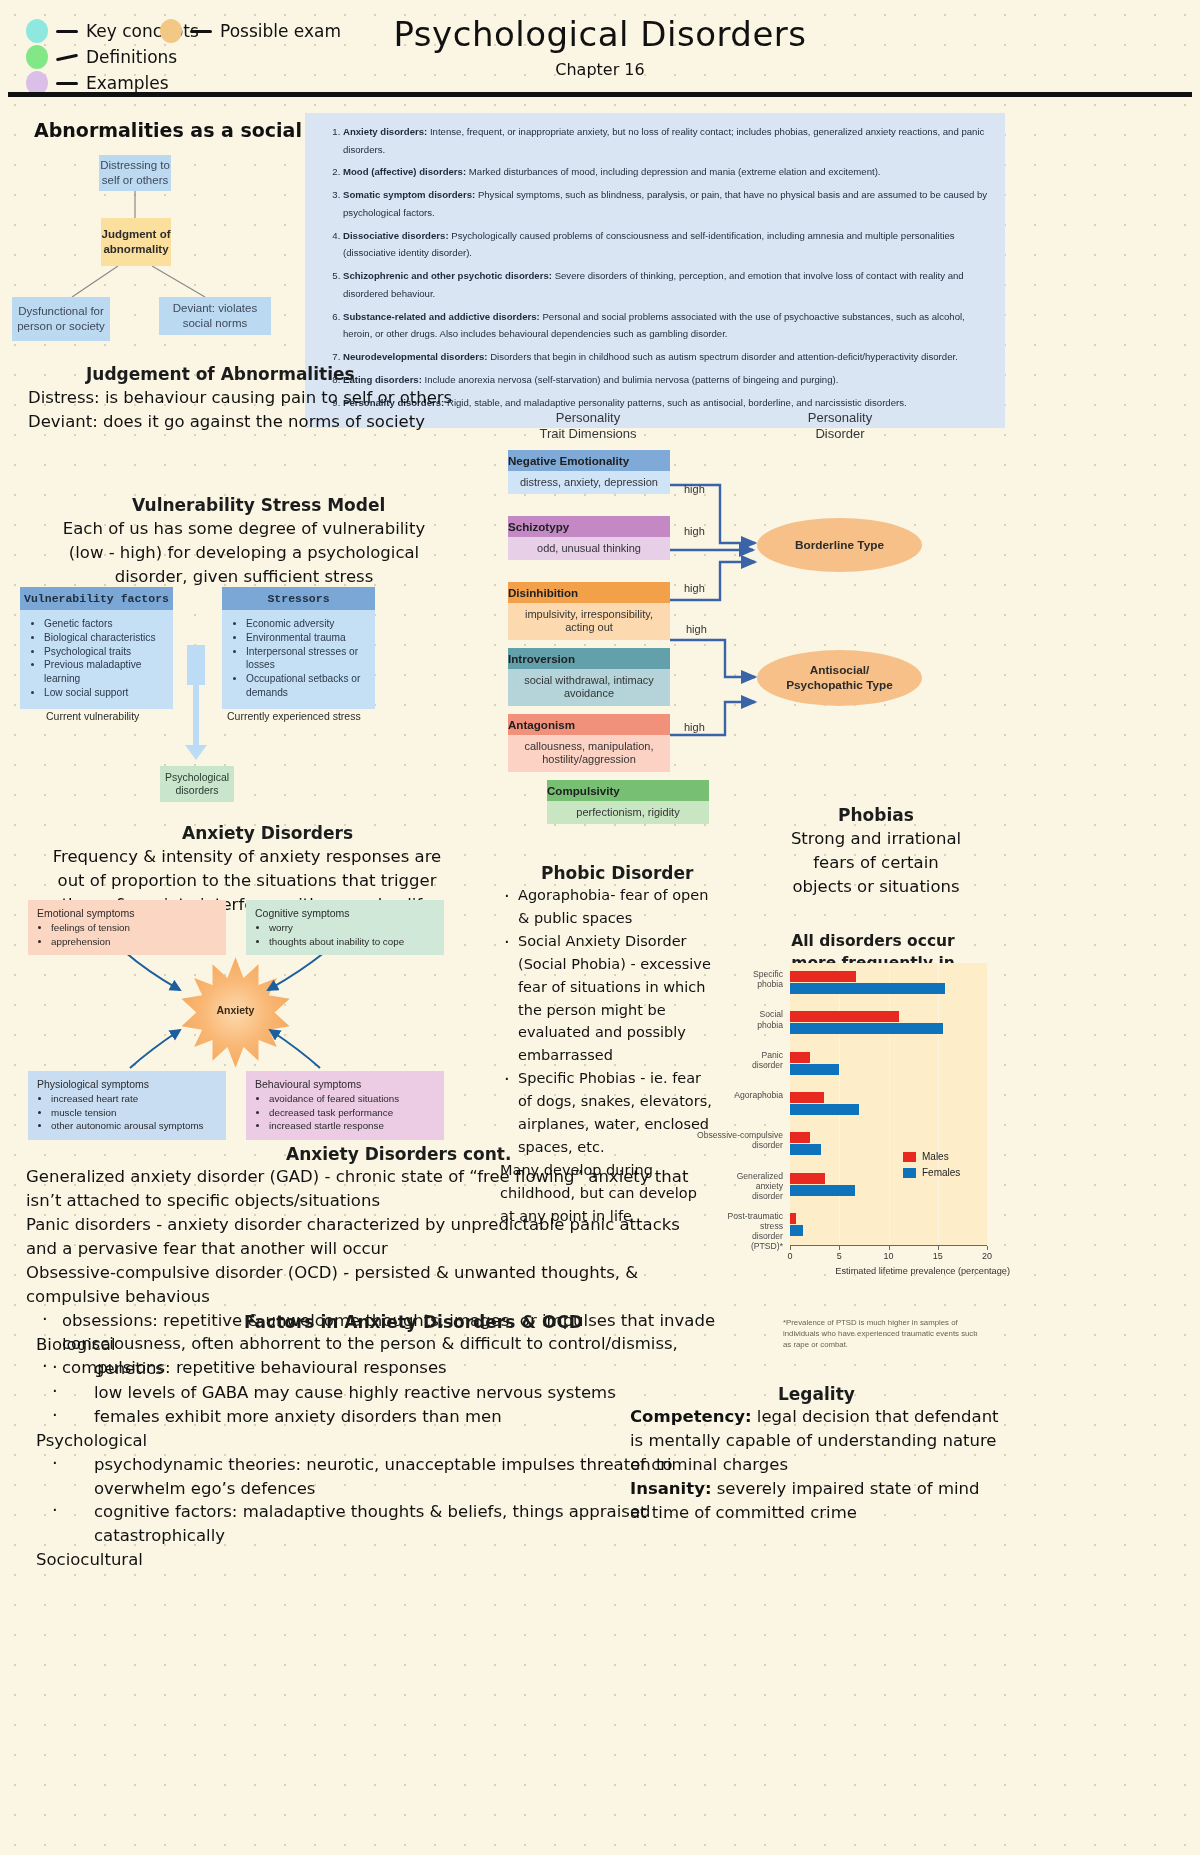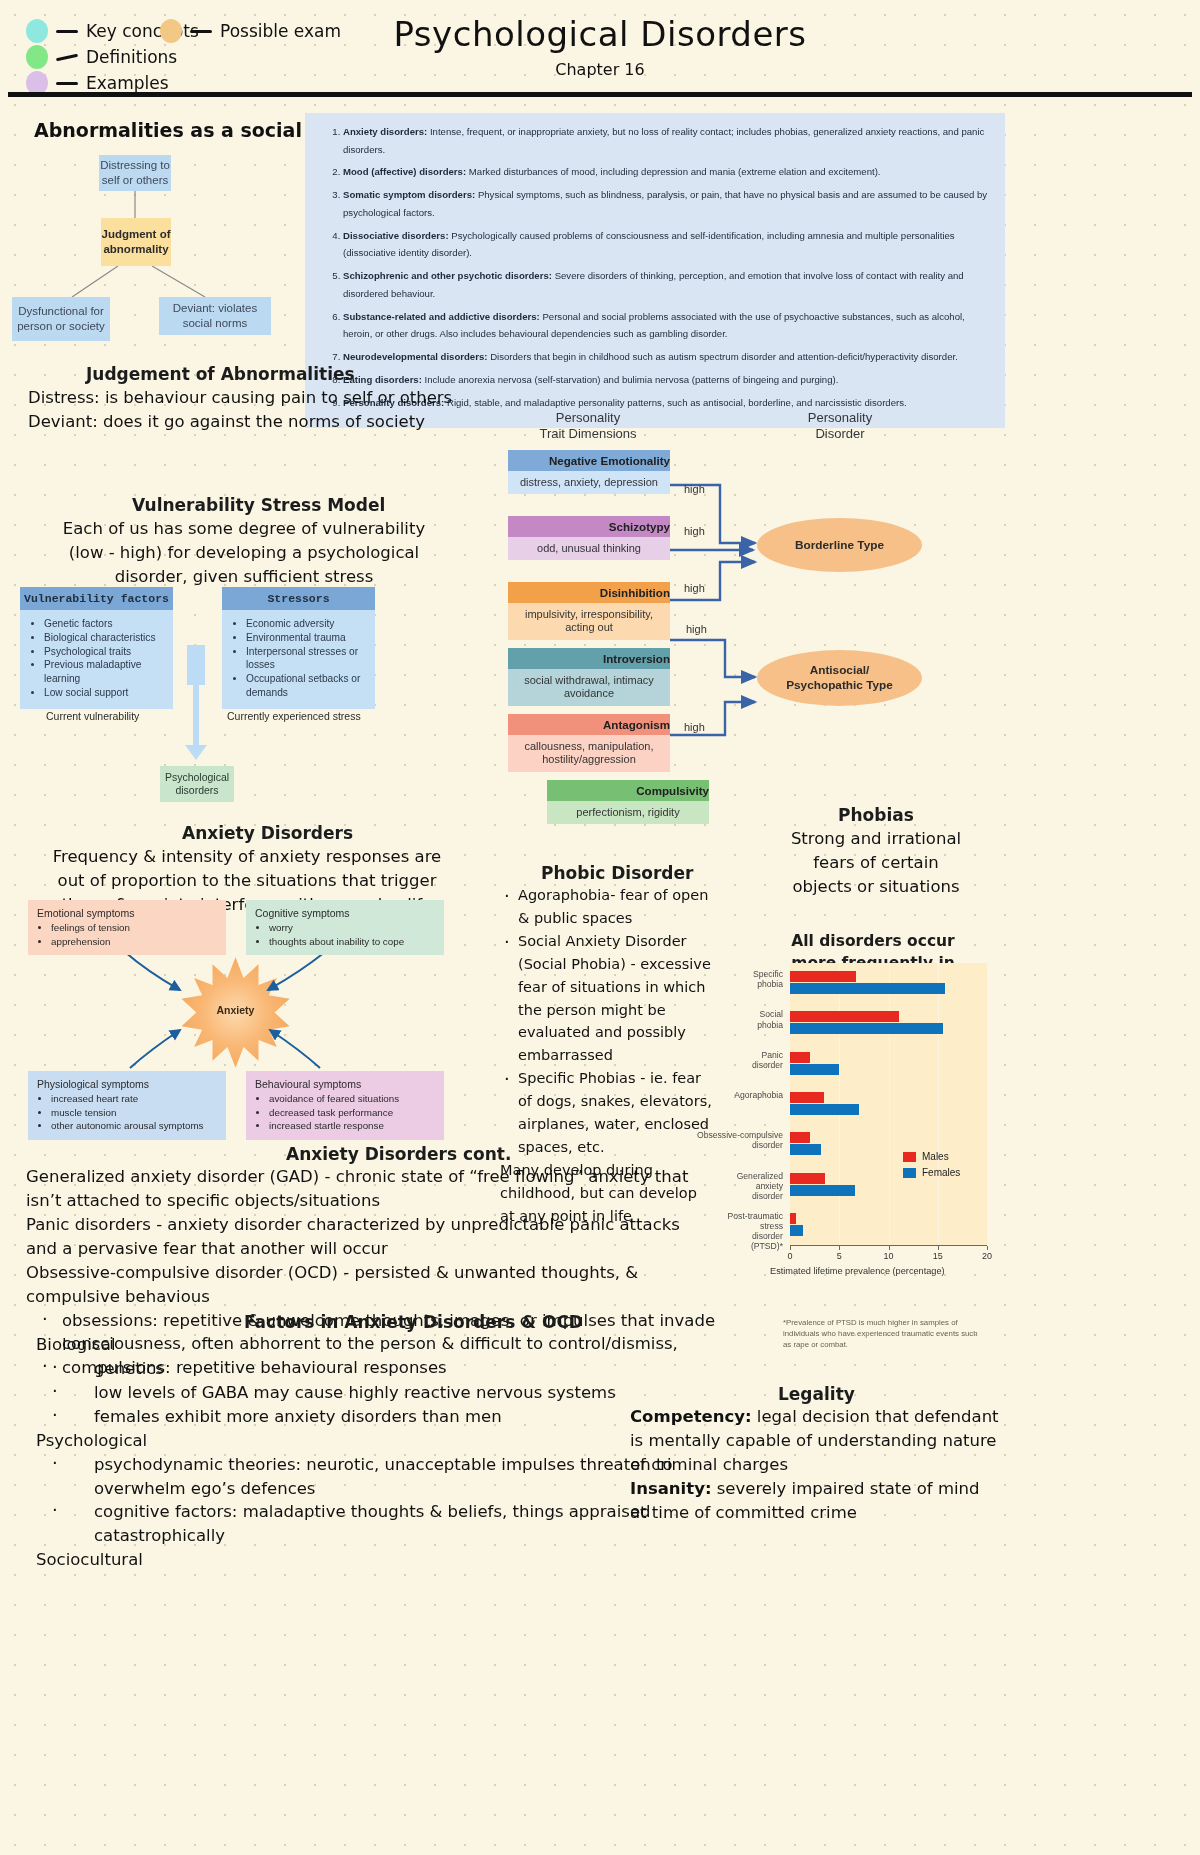--- a/index.html
+++ b/index.html
@@ -87,21 +87,21 @@
   #starwrap{position:absolute;left:178px;top:955px;width:115px;height:115px;}
   #star-label{position:absolute;left:178px;top:1004px;width:115px;text-align:center;
               font-size:10.5px;font-weight:700;color:#3a2a14;}
 
   
   #pt-head{position:absolute;left:508px;top:410px;width:160px;text-align:center;
            font-size:13px;line-height:1.2;color:#33373b;}
   #pd-head{position:absolute;left:760px;top:410px;width:160px;text-align:center;
            font-size:13px;line-height:1.2;color:#33373b;}
   .trait{position:absolute;left:508px;width:162px;}
-  .trait .t-h{text-align:right;font-size:11.6px;font-weight:700;color:#202020;padding:4px 0;}
+  .trait .t-h{text-align:left;font-size:11.6px;font-weight:700;color:#202020;padding:4px 0;}
   .trait .t-b{text-align:center;font-size:11px;color:#343434;padding:5px 4px;line-height:1.22;}
   .ellipse{position:absolute;border-radius:50%;background:#f7c088;display:flex;
            align-items:center;justify-content:center;text-align:center;
            font-size:11.8px;font-weight:700;color:#2b2b2b;line-height:1.25;}
   .hi{position:absolute;font-size:11px;color:#333;}
 
   
   #phobic-head{position:absolute;left:541px;top:863px;font-family:"DejaVu Sans",sans-serif;
                font-size:17px;font-weight:700;}
   #phobic-body{position:absolute;left:500px;top:884px;width:215px;}
@@ -117,21 +117,21 @@
   #plot{position:absolute;left:63px;top:0;width:197px;height:282px;background:#fdedc9;}
   .vgrid{position:absolute;top:0;width:1px;height:282px;background:#fbf4e0;}
   .ylab{position:absolute;right:204px;text-align:right;font-size:8.6px;color:#4a4a4a;
         line-height:1.18;width:90px;}
   .bar{position:absolute;height:11px;}
   .bar.m{background:#e8291f;}
   .bar.f{background:#0e73bb;}
   #axis{position:absolute;left:63px;top:282px;width:197px;height:1px;background:#6a6a5a;}
   .tick{position:absolute;top:283px;width:1px;height:4px;background:#6a6a5a;}
   .ticklab{position:absolute;top:288px;font-size:9px;color:#333;transform:translateX(-50%);}
-  #xlabel{position:absolute;left:43px;top:303px;width:240px;text-align:left;font-size:9.2px;color:#333;}
+  #xlabel{position:absolute;left:43px;top:303px;width:240px;text-align:right;font-size:9.2px;color:#333;}
   #legend-chart{position:absolute;left:176px;top:188px;font-size:10px;color:#222;}
   .lg-row{display:flex;align-items:center;margin-bottom:5px;}
   .lg-sw{width:13px;height:10px;margin-right:6px;}
   #footnote{position:absolute;left:783px;top:1317px;width:200px;font-size:7.8px;
             color:#6b6152;line-height:1.42;}
 
   
   #anxcont-head{position:absolute;left:286px;top:1144px;font-family:"DejaVu Sans",sans-serif;
                 font-size:17px;font-weight:700;}
   #anxcont{position:absolute;left:26px;top:1165px;width:690px;}

